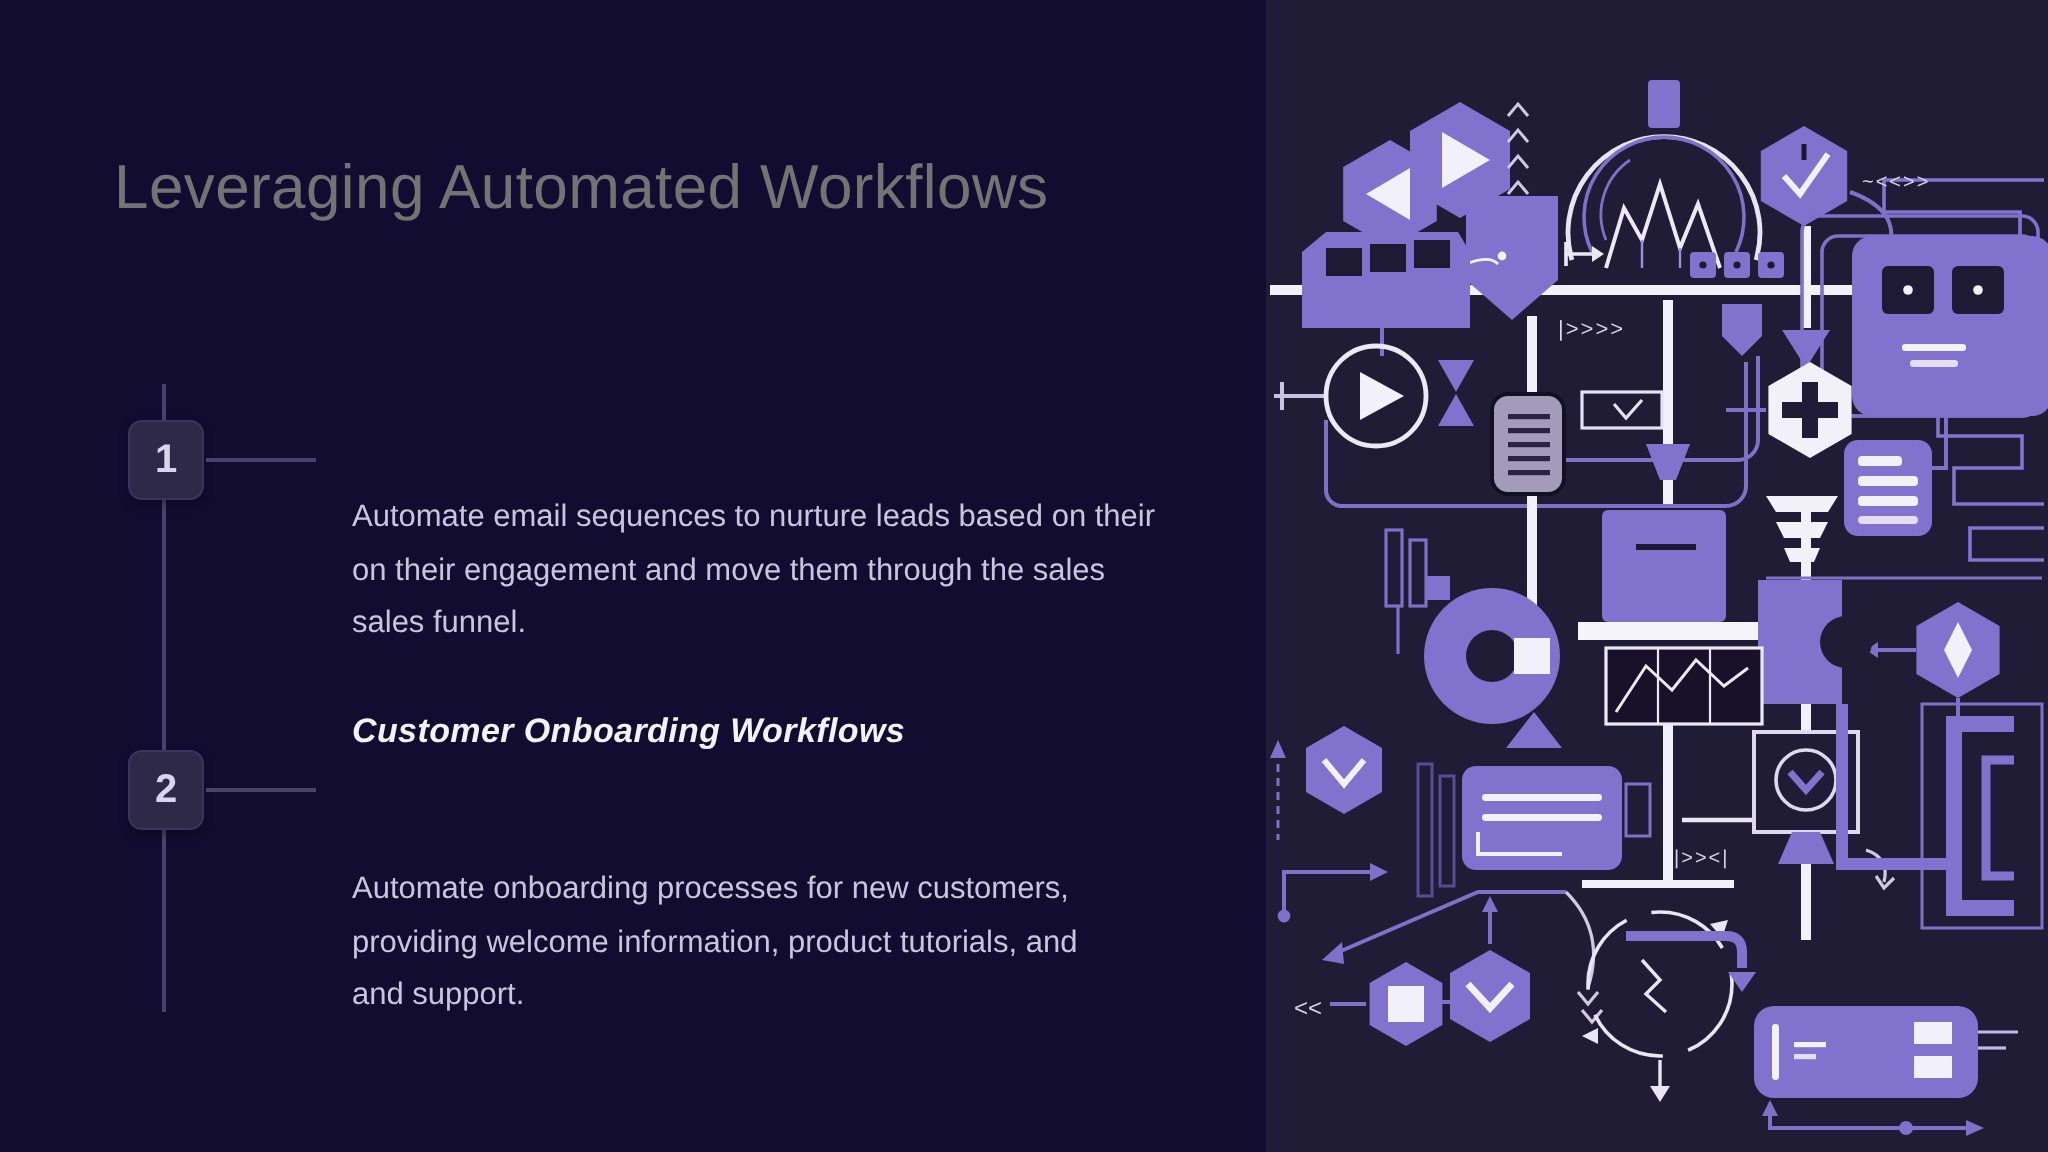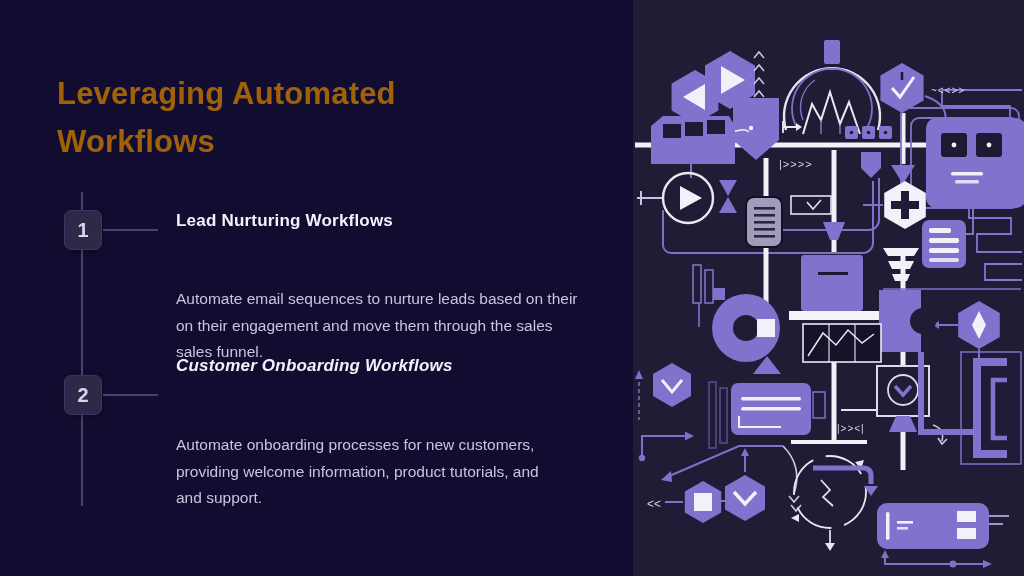--- a/index.html
+++ b/index.html
@@ -7,21 +7,21 @@
   body {
     font-family:"Liberation Sans","DejaVu Sans",sans-serif;
     background:#0f0b2c;
     overflow:hidden;
   }
   .slide { position:relative; width:1024px; height:576px; background:#120d30; }
 
   
   .title {
     position:absolute; left:57px; top:70px; width:480px;
-    font-size:31px; font-weight:700; color:#a16207;
+    font-size:31px; font-weight:400; color:#737373;
     line-height:48px; letter-spacing:.2px;
   }
   .timeline-line {
     position:absolute; left:81px; top:192px; width:2px; height:314px;
     background:#47436b;
   }
   .step-box {
     position:absolute; left:64px; width:38px; height:40px;
     background:#2d2947; border:1px solid #3a3560; border-radius:7px;
     display:flex; align-items:center; justify-content:center;
@@ -37,42 +37,41 @@
     position:absolute; left:176px; width:420px;
     font-size:17px; font-weight:700; color:#f3f1fa; letter-spacing:.2px;
   }
   .item-heading.h1 { top:211px; }
   .item-heading.h2 { top:356px;font-style:italic; }
   .item-body {
     position:absolute; left:176px; width:410px;
     font-size:15.5px; color:#c9c5dd; line-height:26.5px;
     white-space:pre-line;
   }
-  .item-body.b1 { top:246px;margin-top:40px; }
+  .item-body.b1 { top:246px; }
   .item-body.b2 { top:432px; }
 
   
   .art-panel {
     position:absolute; left:633px; top:0; width:391px; height:576px;
     background:#211c36;
   }
   .art-panel svg { display:block; }
 </style>
 </head>
 <body>
 
 <div class="slide">
 
   <h1 class="title">Leveraging Automated Workflows</h1>
 
   <div class="timeline-line"></div>
 
   <div class="step-box n1">1</div>
   <div class="connector c1"></div>
-  <div class="item-heading h1">Lead Nurturing Workflows</div>
   <div class="item-body b1">Automate email sequences to nurture leads based on their
 on their engagement and move them through the sales
 sales funnel.</div>
 
   <div class="step-box n2">2</div>
   <div class="connector c2"></div>
   <div class="item-heading h2">Customer Onboarding Workflows</div>
   <div class="item-body b2">Automate onboarding processes for new customers,
 providing welcome information, product tutorials, and
 and support.</div>

